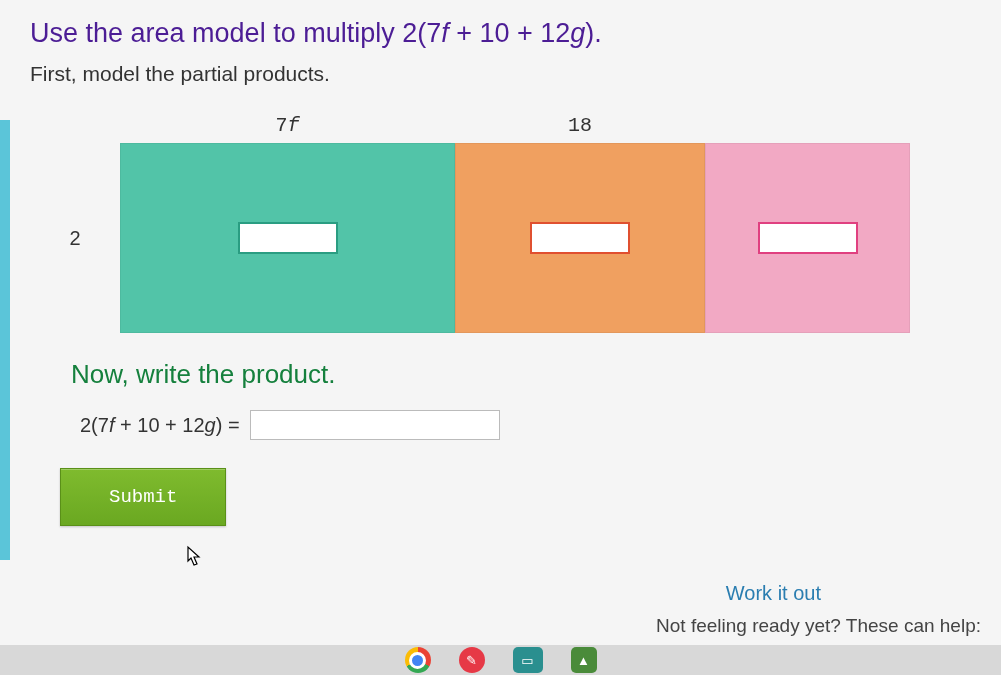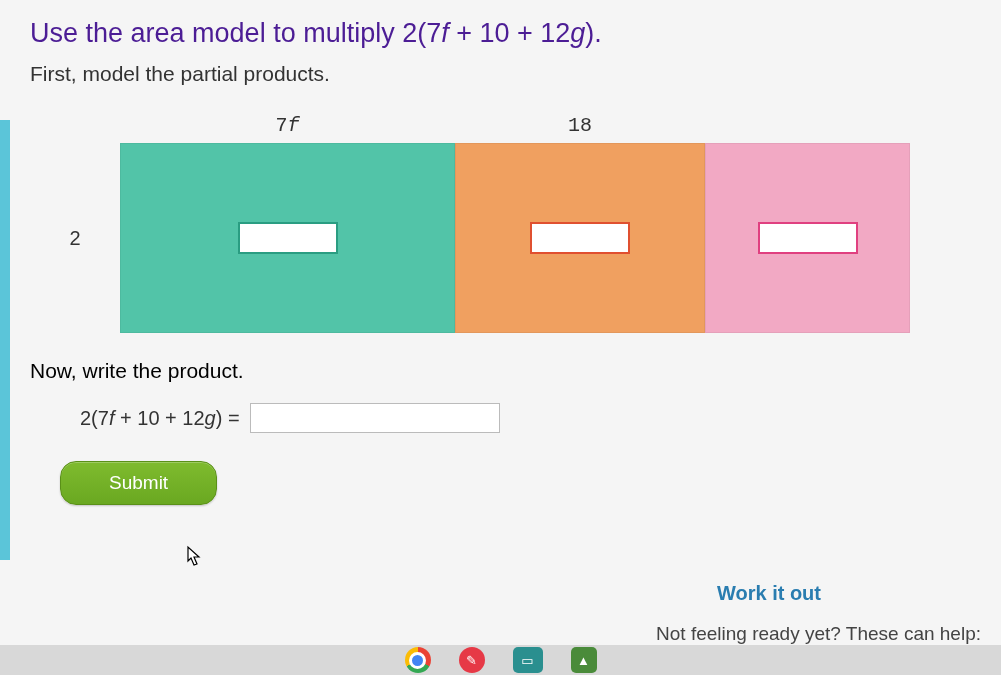--- a/index.html
+++ b/index.html
@@ -72,24 +72,25 @@
     background: #fff;
     border: 2px solid;
     outline: none;
     font-size: 16px;
     padding: 2px 6px;
   }
   .cell-teal .cell-input { border-color: #2a9d82; }
   .cell-orange .cell-input { border-color: #e05030; }
   .cell-pink .cell-input { border-color: #e04080; }
   .now-write {
-    font-size: 21px;
+    font-size: 26px;
     margin-top: 26px;
     margin-bottom: 20px;
-    color: #000000;
+    color: #15803d;
+    margin-left: 41px;
   }
   .equation-row {
     margin-left: 50px;
     font-size: 20px;
     display: flex;
     align-items: center;
     gap: 10px;
     margin-bottom: 28px;
   }
   .answer-input {
@@ -99,45 +100,46 @@
     background: #fff;
     font-size: 16px;
     padding: 2px 6px;
   }
   .submit-btn {
     margin-left: 30px;
     background: linear-gradient(#7fbb2e, #6aa821);
     color: #fff;
     font-size: 19px;
     border: 1px solid #5a9018;
-    border-radius: 16px;
-    padding: 10px 48px;
+    border-radius: 0;
+    padding: 17px 48px;
     cursor: pointer;
     box-shadow: inset 0 1px 0 rgba(255,255,255,0.25), 0 1px 2px rgba(0,0,0,0.2);
+    font-family: Liberation Mono, monospace;
   }
   .cursor-icon {
     position: absolute;
     left: 182px;
     top: 545px;
     font-size: 20px;
     pointer-events: none;
   }
   .work-it-out {
     position: absolute;
     right: 180px;
     bottom: 70px;
     color: #2a7db0;
     font-size: 20px;
-    font-weight: 700;
+    font-weight: 400;
     cursor: pointer;
   }
   .not-ready {
     position: absolute;
     right: 20px;
-    bottom: 30px;
+    bottom: 38px;
     font-size: 19px;
     color: #444;
   }
   .taskbar {
     position: absolute;
     bottom: 0;
     left: 0;
     right: 0;
     height: 30px;
     background: #d8d8d8;

